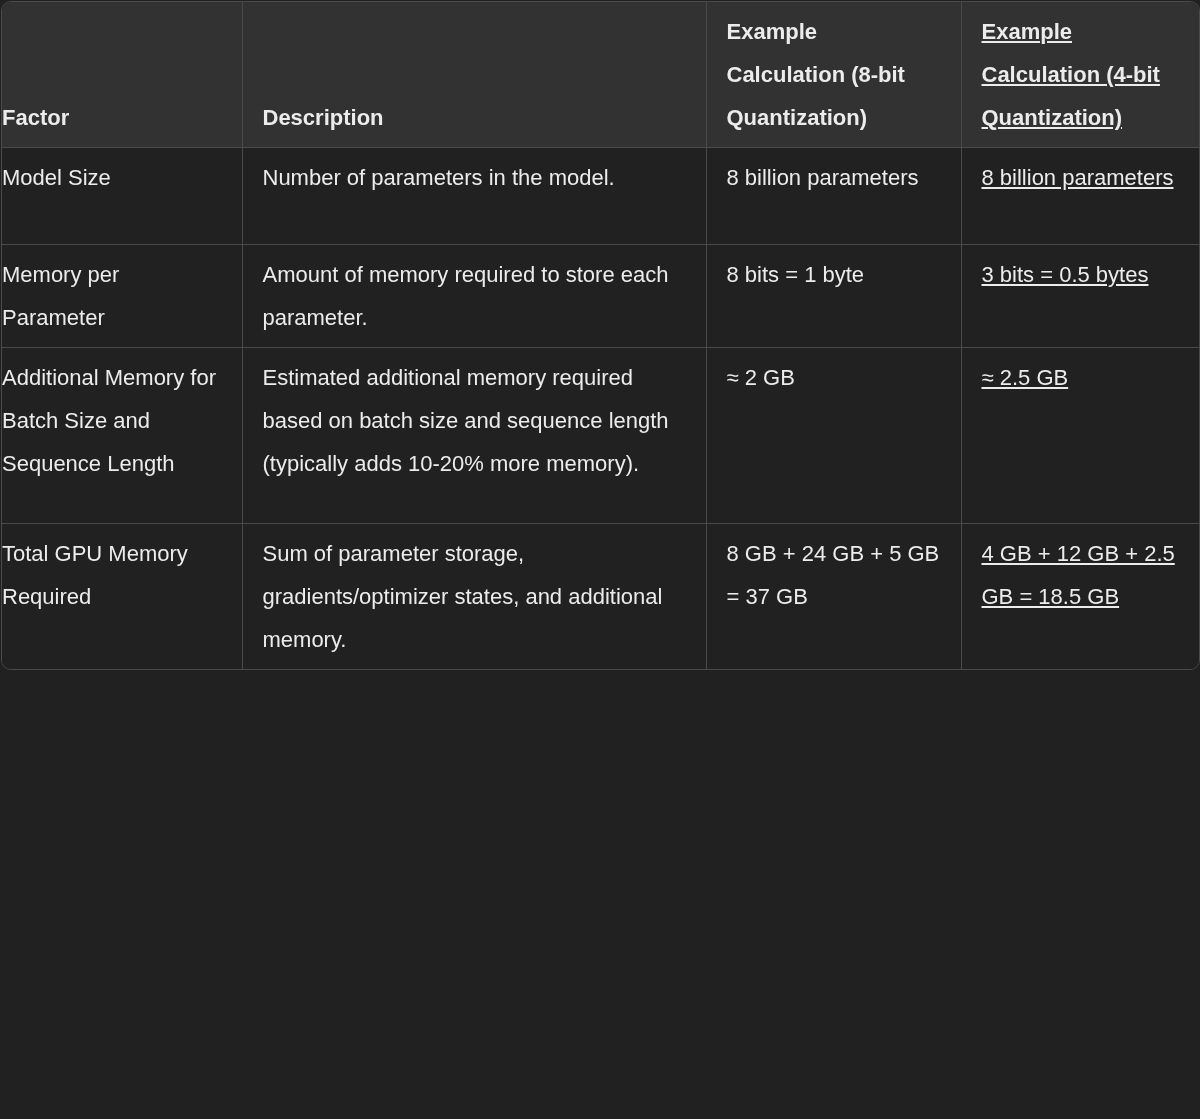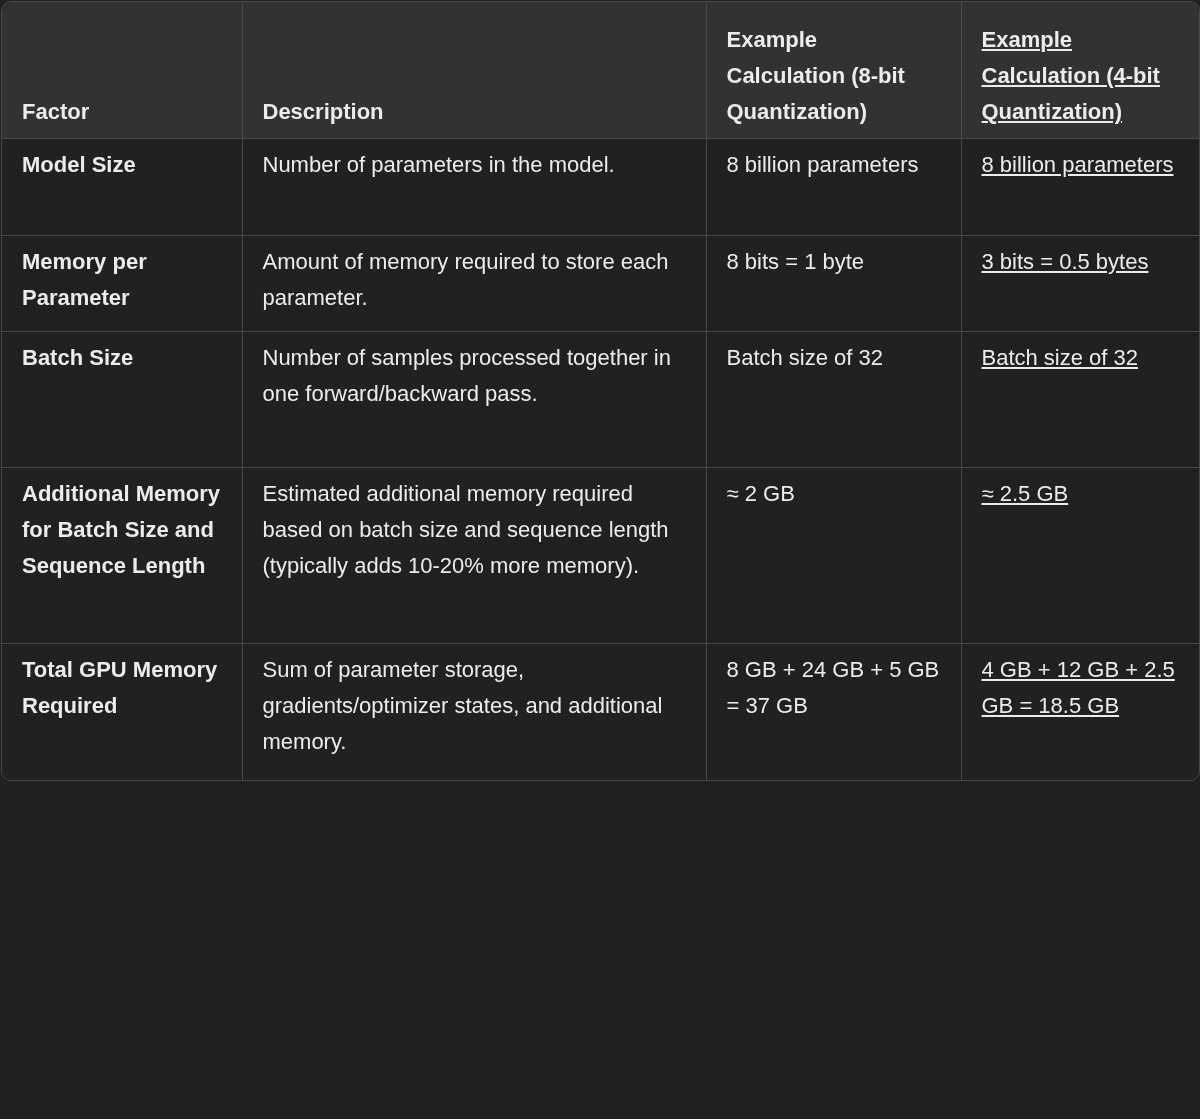--- a/index.html
+++ b/index.html
@@ -1,26 +1,26 @@
 <!DOCTYPE html>
 <html><head>
 <meta charset="utf-8">
 <style>
   html, body { margin:0; padding:0; background:#212121; }
   body { width:1200px; height:1119px; overflow:hidden; font-family:"Liberation Sans", "DejaVu Sans", sans-serif; color:#ececec; }
   .wrap { position:absolute; left:1px; top:1px; width:1197px; border:1px solid #4a4a4a; border-radius:10px; overflow:hidden; }
   table { border-collapse:collapse; width:100%; table-layout:fixed; }
   col.c1 { width:240px; } col.c2 { width:464px; } col.c3 { width:255px; } col.c4 { width:238px; }
-  th, td { font-size:22px; line-height:36px; vertical-align:top; text-align:left; border-right:1px solid #4a4a4a; border-bottom:1px solid #4a4a4a; }
+  th, td { font-size:22px; line-height:43px; vertical-align:top; text-align:left; border-right:1px solid #4a4a4a; border-bottom:1px solid #4a4a4a; }
   th:last-child, td:last-child { border-right:none;text-decoration:underline; }
   tr:last-child td { border-bottom:none; }
   th { background:#323232; font-weight:700; vertical-align:bottom; padding:8px 20px 8px 20px; height:120px; }
   td { background:#212121; font-weight:400; padding:8px 20px 8px 20px; }
-  th:first-child, td:first-child { padding-left:20px; }
-  td.factor { font-weight:700; }
+  th:first-child, td:first-child { padding-left:0; }
+  td.factor { font-weight:400; }
   tr.r0 td { height:80px; } tr.r1 td { height:79px; } tr.r2 td { height:79px; }
   tr.r3 td { height:119px; } tr.r4 td { height:119px; } tr.r5 td { height:79px; }
   tr.r6 td { height:159px;margin-left:8px; } tr.r7 td { height:120px; }
 </style>
 </head>
 <body>
 
 <div class="wrap">
 <table>
   <colgroup>
@@ -43,26 +43,20 @@
       <td>Number of parameters in the model.</td>
       <td>8 billion parameters</td>
       <td>8 billion parameters</td>
     </tr>
     <tr class="r1">
       <td class="factor">Memory per Parameter</td>
       <td>Amount of memory required to store each parameter.</td>
       <td>8 bits = 1 byte</td>
       <td>3 bits = 0.5 bytes</td>
     </tr>
-    <tr class="r4">
-      <td class="factor">Batch Size</td>
-      <td>Number of samples processed together in one forward/backward pass.</td>
-      <td>Batch size of 32</td>
-      <td>Batch size of 32</td>
-    </tr>
     <tr class="r6">
       <td class="factor">Additional Memory for Batch Size and Sequence Length</td>
       <td>Estimated additional memory required based on batch size and sequence length (typically adds 10-20% more memory).</td>
       <td>≈ 2 GB</td>
       <td>≈ 2.5 GB</td>
     </tr>
     <tr class="r7">
       <td class="factor">Total GPU Memory Required</td>
       <td>Sum of parameter storage, gradients/optimizer states, and additional memory.</td>
       <td>8 GB + 24 GB + 5 GB = 37 GB</td>

